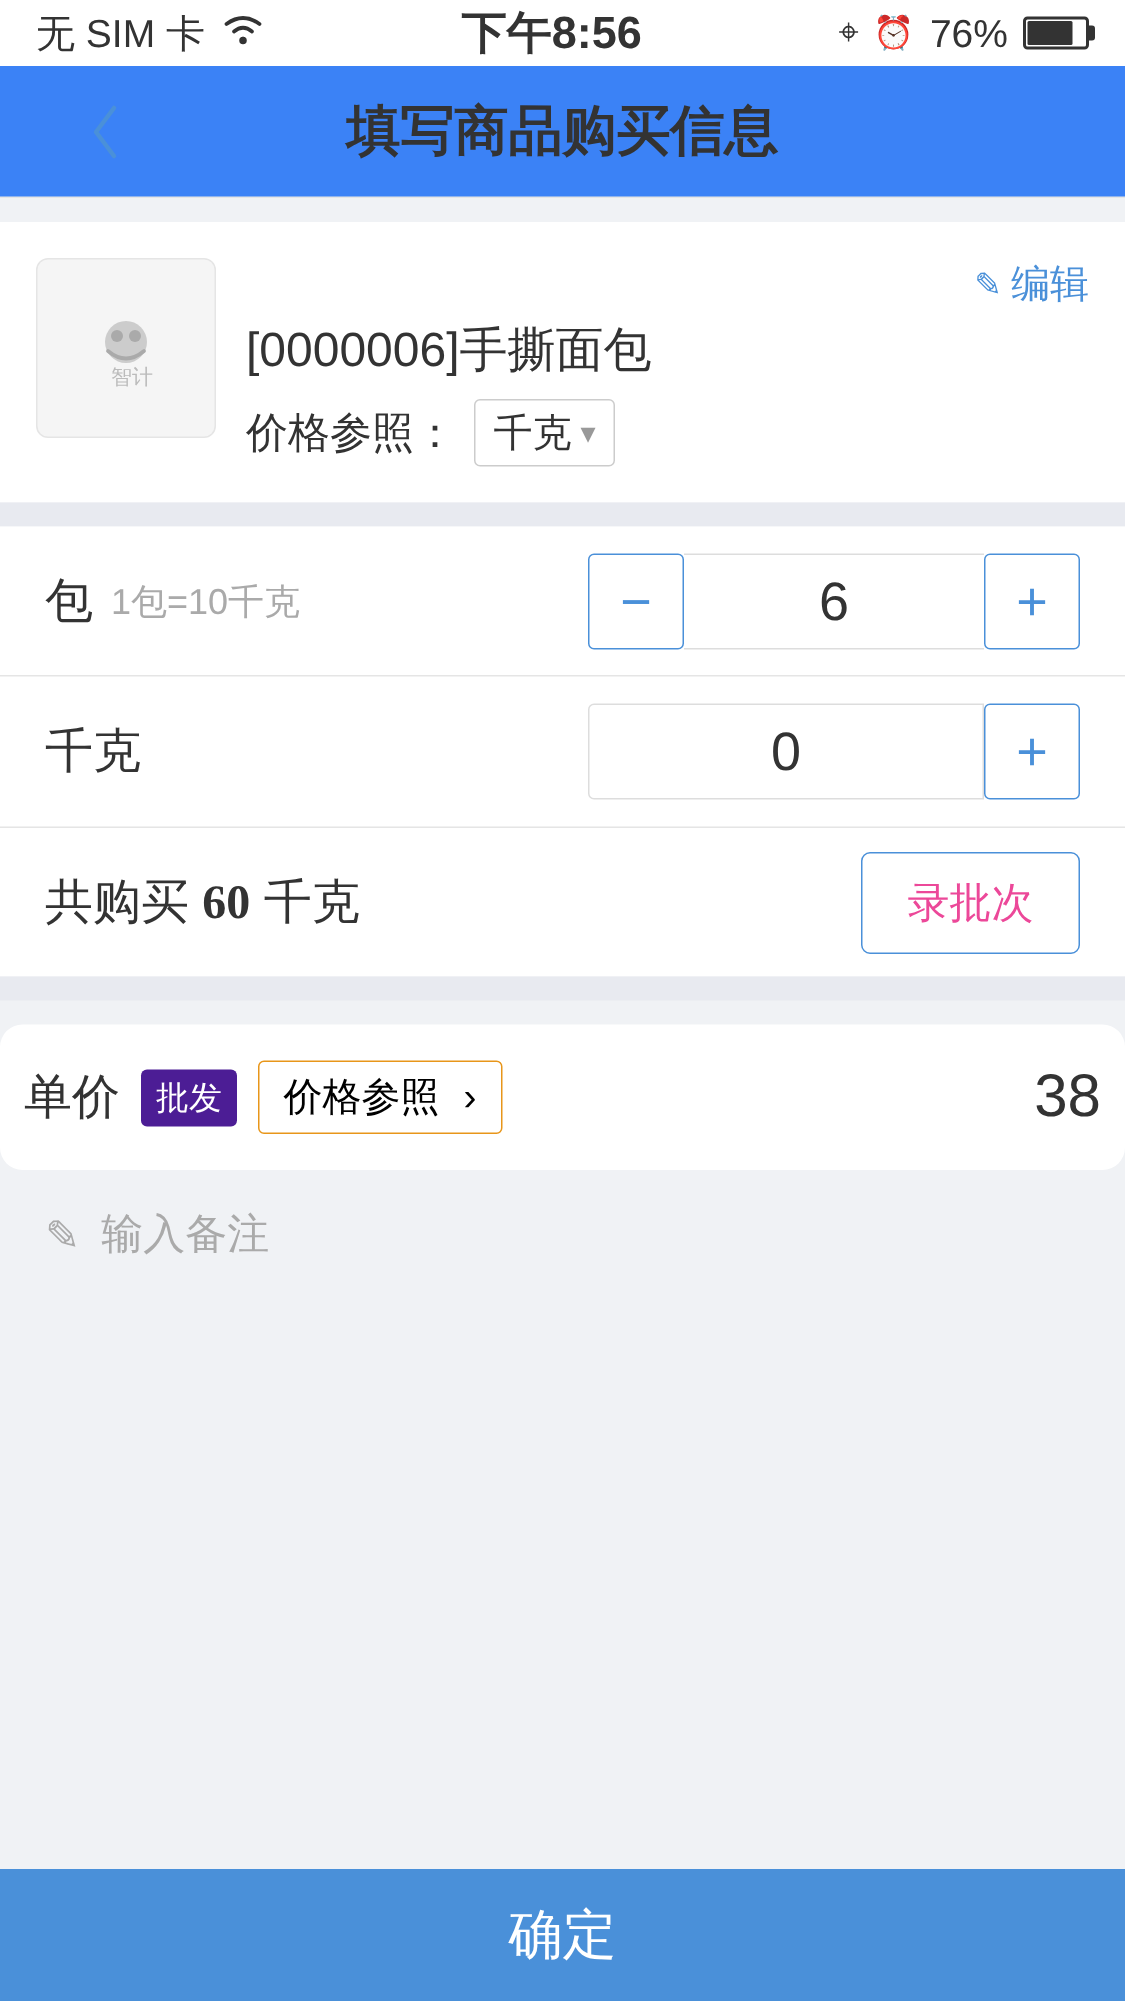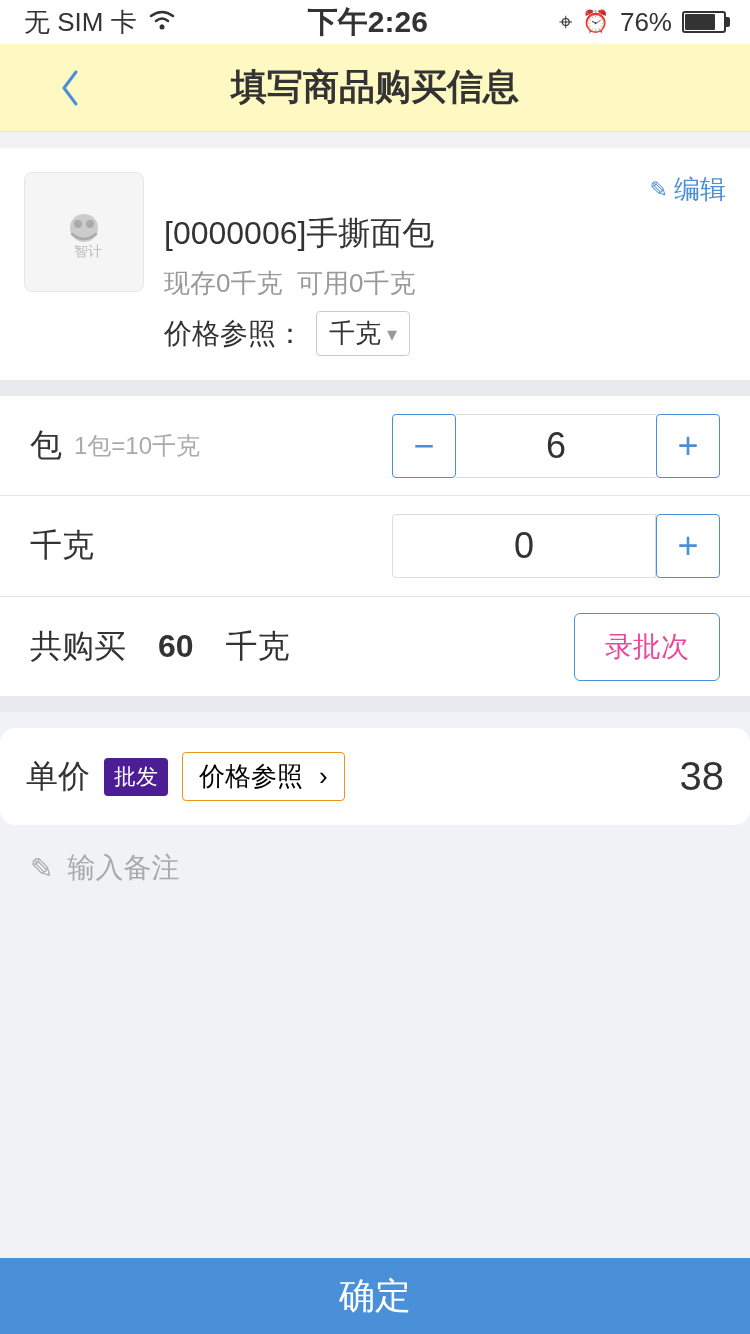--- a/index.html
+++ b/index.html
@@ -49,21 +49,21 @@
       left: 1px; top: 1px; bottom: 1px;
       width: 76%;
       background: #333;
       border-radius: 1px;
     }
 
     
     .nav-bar {
       display: flex;
       align-items: center;
-      background: #fef9c3;
+      background: #3b82f6;
       height: 88px;
       border-bottom: 1px solid #e5e5e5;
       padding: 0 40px;
     }
     .nav-back {
       width: 60px;
       height: 60px;
       display: flex;
       align-items: center;
       justify-content: center;
@@ -234,21 +234,21 @@
       padding: 14px 30px;
       font-size: 28px;
       border-radius: 6px;
       cursor: pointer;
     }
 
     
     .price-section {
       background: #fff;
       margin-top: 16px;
-      padding: 24px 26px;
+      padding: 24px 16px;
       border-radius: 15px;
     }
     .price-row {
       display: flex;
       align-items: center;
       justify-content: space-between;
     }
     .price-left {
       display: flex;
       align-items: center;
@@ -307,21 +307,21 @@
       min-height: 300px;
     }
 
     
     .confirm-btn-wrap {
       position: fixed;
       bottom: 0;
       left: 0;
       width: 750px;
       background: #4a90d9;
-      height: 76px;
+      height: 88px;
       display: flex;
       align-items: center;
       justify-content: center;
       cursor: pointer;
     }
     .confirm-btn-label {
       color: #fff;
       font-size: 36px;
       font-weight: 500;
     }
@@ -343,21 +343,21 @@
       <span>无 SIM 卡</span>
       <span class="wifi-icon">
         <svg width="30" height="22" viewBox="0 0 30 22">
           <path d="M15 18 L15 18" stroke="#333" stroke-width="3" stroke-linecap="round"></path>
           <path d="M9 13 Q15 8 21 13" stroke="#333" stroke-width="2.5" fill="none" stroke-linecap="round"></path>
           <path d="M4 8 Q15 0 26 8" stroke="#333" stroke-width="2.5" fill="none" stroke-linecap="round"></path>
           <circle cx="15" cy="19" r="2.5" fill="#333"></circle>
         </svg>
       </span>
     </div>
-    <div style="font-size:30px;font-weight:600;">下午2:26</div>
+    <div style="font-size:30px;font-weight:600;">下午8:56</div>
     <div class="status-right">
       <span style="font-size:24px;">⌖</span>
       <span style="font-size:22px;">⏰</span>
       <span style="font-size:26px;">76%</span>
       <span class="battery-icon">
         <span class="battery-fill"></span>
       </span>
     </div>
   </div>
 
@@ -378,23 +378,20 @@
         <circle cx="26" cy="24" r="4" fill="#aaa"></circle>
         <circle cx="38" cy="24" r="4" fill="#aaa"></circle>
         <path d="M20 34 Q32 44 44 34" stroke="#aaa" stroke-width="2.5" fill="none" stroke-linecap="round"></path>
         <text x="22" y="56" font-size="14" fill="#bbb" font-family="sans-serif">智计</text>
       </svg>
     </div>
     <div class="product-info">
       <div class="product-name">
         <span>[0000006]</span><span>手撕面包</span>
       </div>
-      <div class="product-stock">
-        <span>现存0千克</span>&nbsp;&nbsp;<span>可用0千克</span>
-      </div>
       <div class="product-unit-row">
         <span>价格参照：</span>
         <div class="unit-select">
           <span>千克</span>
           <span style="font-size:20px;color:#999;">▾</span>
         </div>
       </div>
     </div>
     <div class="product-card-right">
       <div class="edit-btn">
@@ -424,21 +421,21 @@
       <div class="input-controls">
         <input class="input-value-right" type="text" value="0" style="">
         <div class="btn-plus">+</div>
       </div>
     </div>
   </div>
 
   <div class="total-section">
     <div class="total-text">
       <span>共购买</span>
-      <span style="font-weight:600; margin:0 23px;">60</span>
+      <span style="font-weight:600; margin:0 0;font-family:Liberation Serif, serif;">60</span>
       <span>千克</span>
     </div>
     <div class="record-btn">录批次</div>
   </div>
 
   <div class="section-divider"></div>
 
   <div class="price-section">
     <div class="price-row">
       <div class="price-left">

